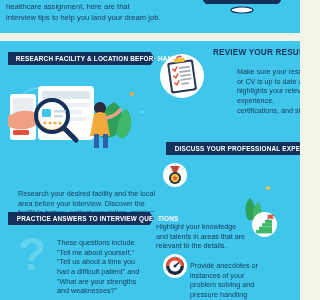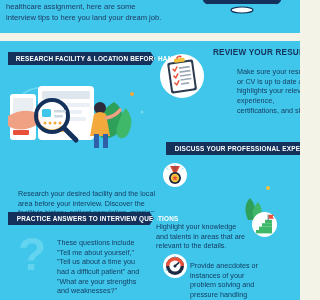--- a/index.html
+++ b/index.html
@@ -91,22 +91,22 @@
   .illus-phone{position:absolute;left:8px;top:64px;width:150px;height:92px;}
   .illus-flag{position:absolute;left:238px;top:180px;width:58px;height:40px;}
 </style>
 </head>
 <body>
 
 <div class="page">
 
   <div class="intro">
     <div class="intro-text">
-      <div>healthcare assignment, here are some</div>
-      <div>interview tips to here you land your dream job.</div>
+      <div>healthcare assignment, here are that</div>
+      <div>interview tips to help you land your dream job.</div>
     </div>
 
     <svg class="monitor" viewBox="0 0 96 62">
       <rect x="10" y="-6" width="76" height="44" rx="5" fill="#14315c"></rect>
       <rect x="14" y="-2" width="68" height="34" rx="3" fill="#ffffff"></rect>
       <path d="M10 30 h76 a5 5 0 0 1 -5 8 h-66 a5 5 0 0 1 -5 -8 z" fill="#14315c"></path>
       <ellipse cx="48" cy="44" rx="11" ry="3" fill="#ffffff" stroke="#14315c" stroke-width="1.2"></ellipse>
     </svg>
   </div>
   <div class="divider"></div>

